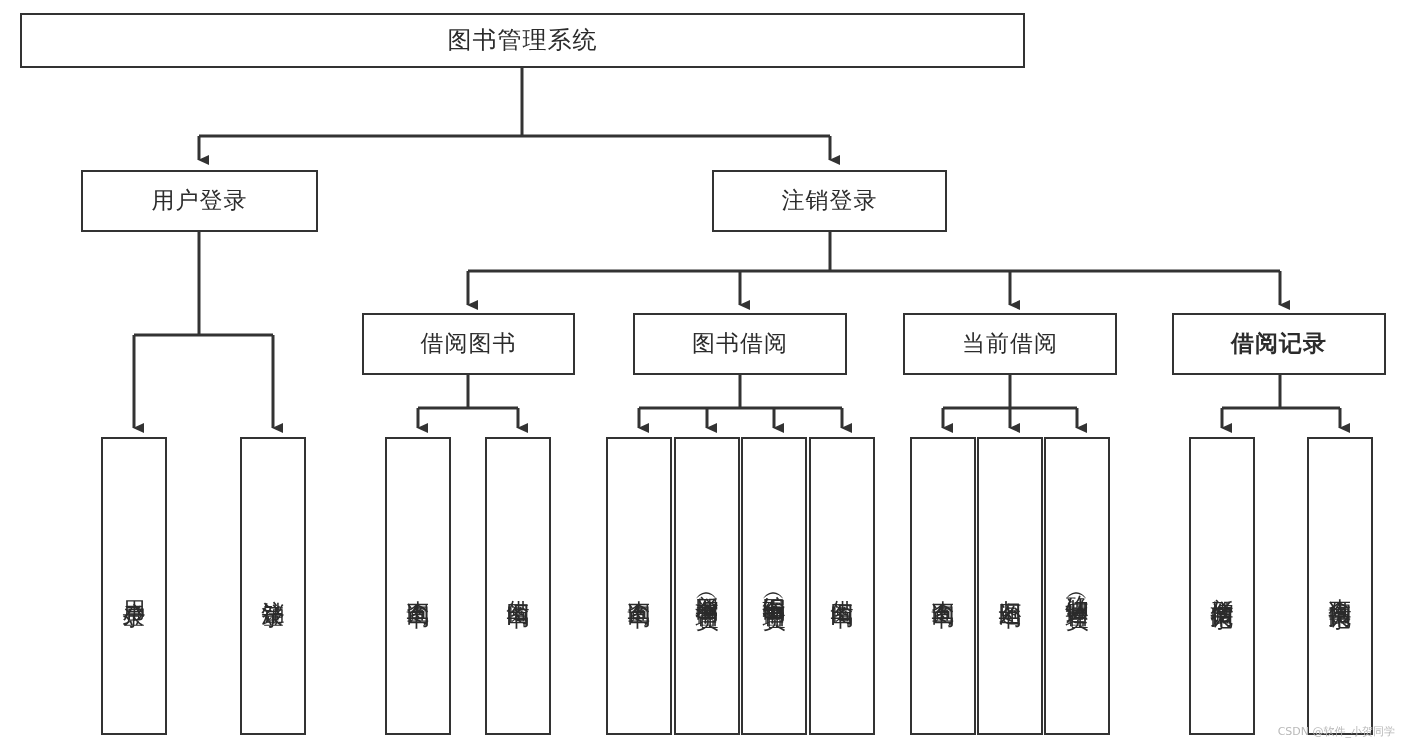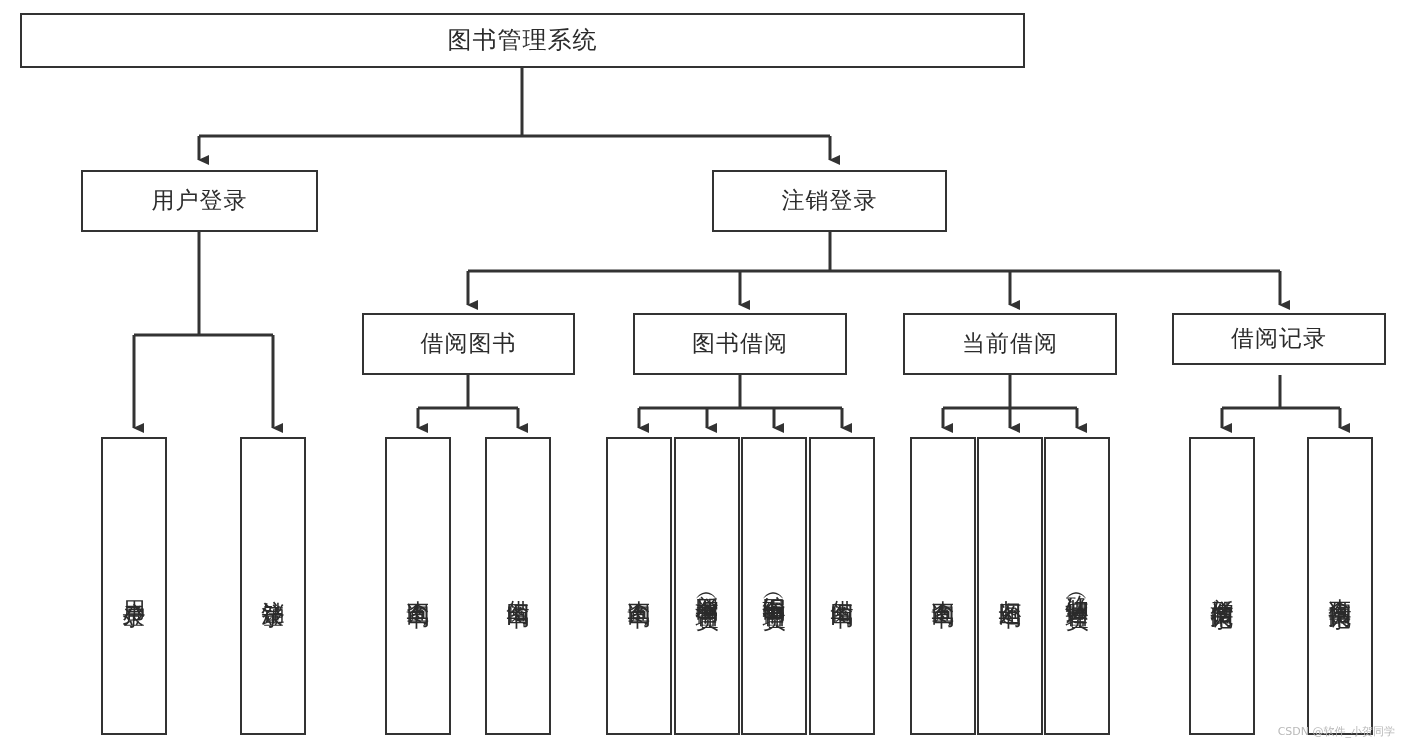--- a/index.html
+++ b/index.html
@@ -138,21 +138,21 @@
 
   <div class="node node-h" style="left:362px; top:313px; width:213px; height:62px;">
     <span class="label-h">借阅图书</span>
   </div>
   <div class="node node-h" style="left:633px; top:313px; width:214px; height:62px;font-family:Liberation Serif, serif;">
     <span class="label-h">图书借阅</span>
   </div>
   <div class="node node-h" style="left:903px; top:313px; width:214px; height:62px;">
     <span class="label-h">当前借阅</span>
   </div>
-  <div class="node node-h" style="left:1172px; top:313px; width:214px; height:52px;">
+  <div class="node node-h" style="left:1172px; top:313px; width:214px; height:62px;font-weight:bold;">
     <span class="label-h">借阅记录</span>
   </div>
 
   <div class="node node-v" style="left:101px; top:437px; width:66px; height:298px;">
     <span class="label-v">用户登录</span>
   </div>
   <div class="node node-v" style="left:240px; top:437px; width:66px; height:298px;">
     <span class="label-v">注销登录</span>
   </div>
 

